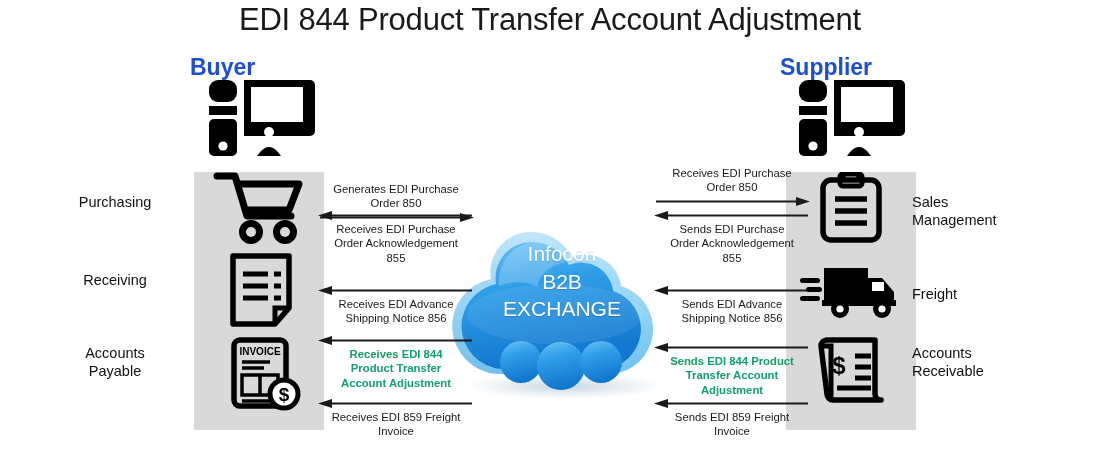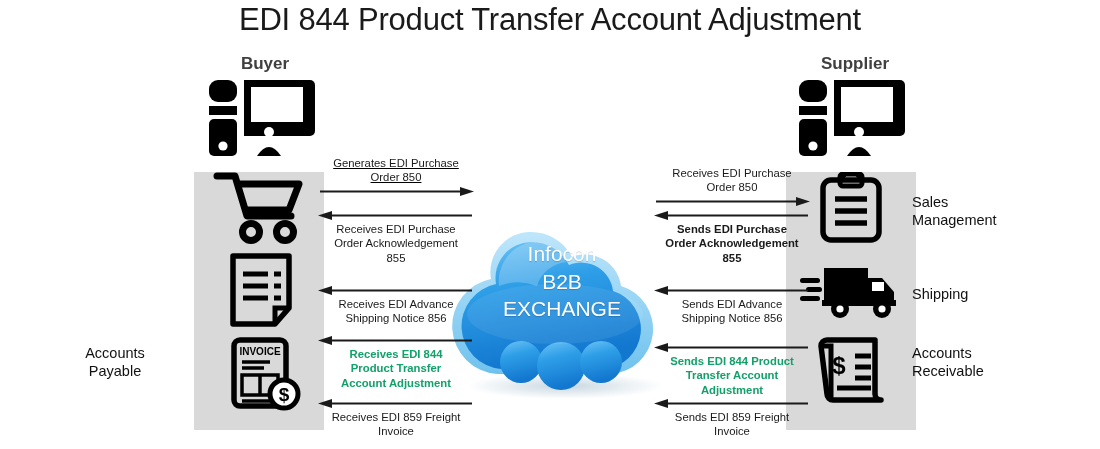--- a/index.html
+++ b/index.html
@@ -15,22 +15,22 @@
   .title {
     position: absolute; top: 2px; left: 0; width: 1100px;
     text-align: center;
     font-size: 31px; font-weight: 400; color: #1a1a1a;
     letter-spacing: -0.2px;
     font-family: "Liberation Sans", sans-serif;
   }
 
   
   .party-head {
-    position: absolute; width: 150px; text-align: center;
-    font-size: 17px; font-weight: bold; color: #404040;
+    position: absolute; width: 150px; text-align: left;
+    font-size: 23px; font-weight: bold; color: #1d4ed8;
   }
   #buyer-head { left: 190px; top: 54px; }
   #supplier-head { left: 780px; top: 54px; }
 
   .pc-icon { position: absolute; width: 110px; height: 84px; }
   #buyer-pc { left: 207px; top: 76px; }
   #supplier-pc { left: 797px; top: 76px; }
 
   
   .panel {
@@ -180,26 +180,28 @@
       <path d="M6 12 a6 6 0 0 1 6 -6 h48 v54 a6 6 0 0 0 6 6 h-48 a6 6 0 0 1 -6 -6 z" fill="none" stroke="#000" stroke-width="5.5" stroke-linejoin="round"></path>
       <path d="M6 12 h10 v54" fill="none" stroke="#000" stroke-width="5"></path>
       <text x="24" y="40" font-family="Liberation Sans, sans-serif" font-size="24" font-weight="bold" fill="#000" text-anchor="middle">$</text>
       <line x1="40" y1="22" x2="56" y2="22" stroke="#000" stroke-width="5"></line>
       <line x1="40" y1="33" x2="56" y2="33" stroke="#000" stroke-width="5"></line>
       <line x1="40" y1="44" x2="56" y2="44" stroke="#000" stroke-width="5"></line>
       <line x1="22" y1="54" x2="56" y2="54" stroke="#000" stroke-width="5"></line>
     </svg>
   </div>
 
+  <div class="dept-label left-col" style="left:40px; top:193px;">Purchasing</div>
+  <div class="dept-label left-col" style="left:40px; top:271px;">Receiving</div>
   <div class="dept-label left-col" style="left:40px; top:344px; white-space:pre-line;">Accounts
 Payable</div>
 
   <div class="dept-label right-col" style="left:912px; top:193px; white-space:pre-line;">Sales
 Management</div>
-  <div class="dept-label right-col" style="left:912px; top:285px;">Shipping</div>
+  <div class="dept-label right-col" style="left:912px; top:285px;">Freight</div>
   <div class="dept-label right-col" style="left:912px; top:344px; white-space:pre-line;">Accounts
 Receivable</div>
 
   <div id="cloud">
     <svg viewBox="0 0 250 205" width="250" height="205">
       <defs>
         <linearGradient id="cg" x1="0" y1="0" x2="0.25" y2="1">
           <stop offset="0%" stop-color="#6fc4f5"></stop>
           <stop offset="38%" stop-color="#2f9fe8"></stop>
           <stop offset="100%" stop-color="#1277cf"></stop>
@@ -238,21 +240,21 @@
 
       <ellipse cx="118" cy="118" rx="88" ry="30" fill="#ffffff" opacity=".08"></ellipse>
     </svg>
   </div>
   <div id="cloud-text">
     <div>Infocon</div>
     <div>B2B</div>
     <div>EXCHANGE</div>
   </div>
 
-  <div class="flow left-flow cap-above" style="top:156px;text-decoration:underline;">
+  <div class="flow left-flow cap-above" style="top:182px;">
     <div class="cap">Generates  EDI Purchase
 Order 850</div>
     <svg class="arrow" viewBox="0 0 160 11" preserveAspectRatio="none">
       <line x1="4" y1="5.5" x2="146" y2="5.5" stroke="#1a1a1a" stroke-width="1.8"></line>
       <path d="M158 5.5 L144 1 L144 10 Z" fill="#1a1a1a"></path>
     </svg>
   </div>
 
   <div class="flow left-flow cap-below" style="top:210px;">
     <svg class="arrow" viewBox="0 0 160 11" preserveAspectRatio="none">
@@ -294,21 +296,21 @@
 
   <div class="flow right-flow cap-above" style="top:166px;">
     <div class="cap">Receives EDI Purchase
 Order 850</div>
     <svg class="arrow" viewBox="0 0 160 11" preserveAspectRatio="none">
       <line x1="4" y1="5.5" x2="146" y2="5.5" stroke="#1a1a1a" stroke-width="1.8"></line>
       <path d="M158 5.5 L144 1 L144 10 Z" fill="#1a1a1a"></path>
     </svg>
   </div>
 
-  <div class="flow right-flow cap-below" style="top:210px;font-weight:bold;">
+  <div class="flow right-flow cap-below" style="top:210px;">
     <svg class="arrow" viewBox="0 0 160 11" preserveAspectRatio="none">
       <line x1="14" y1="5.5" x2="156" y2="5.5" stroke="#1a1a1a" stroke-width="1.8"></line>
       <path d="M2 5.5 L16 1 L16 10 Z" fill="#1a1a1a"></path>
     </svg>
     <div class="cap">Sends EDI Purchase
 Order Acknowledgement
 855</div>
   </div>
 
   <div class="flow right-flow cap-below" style="top:285px;">

